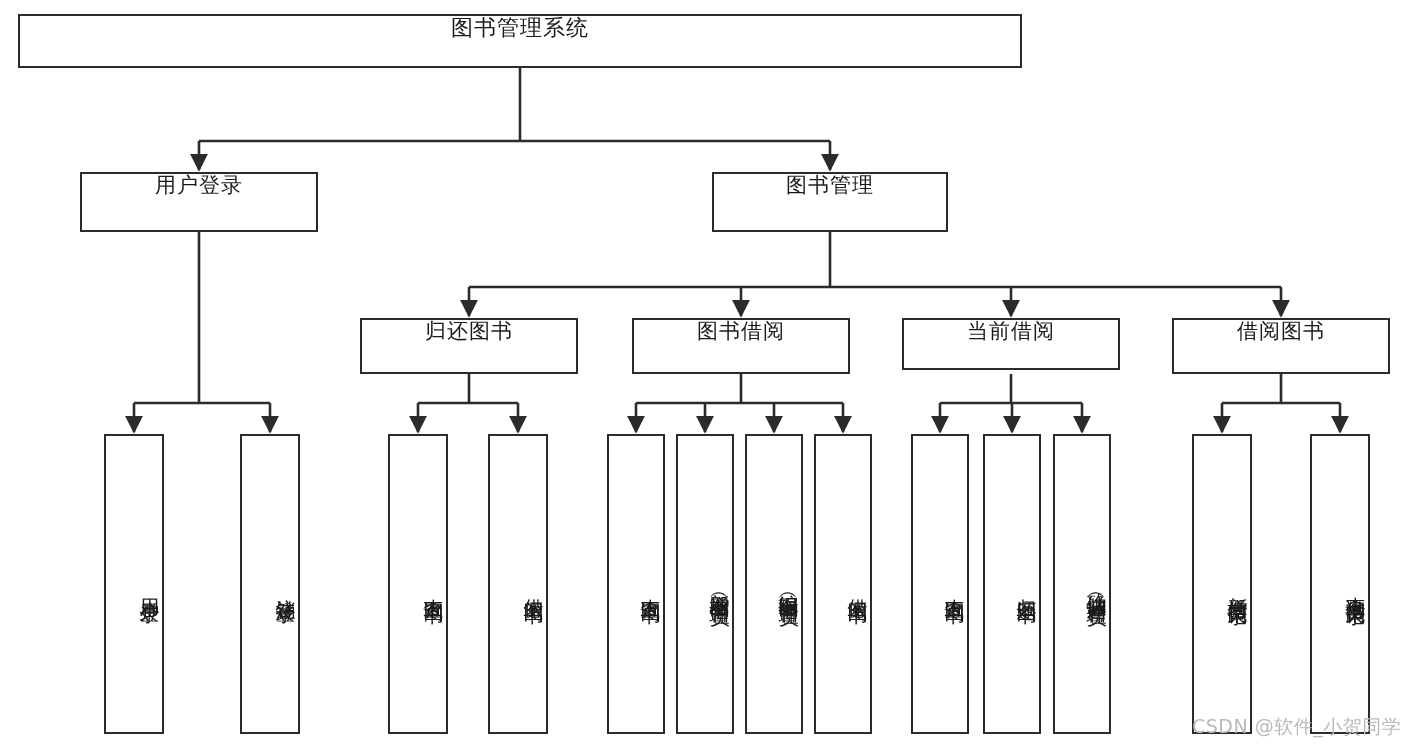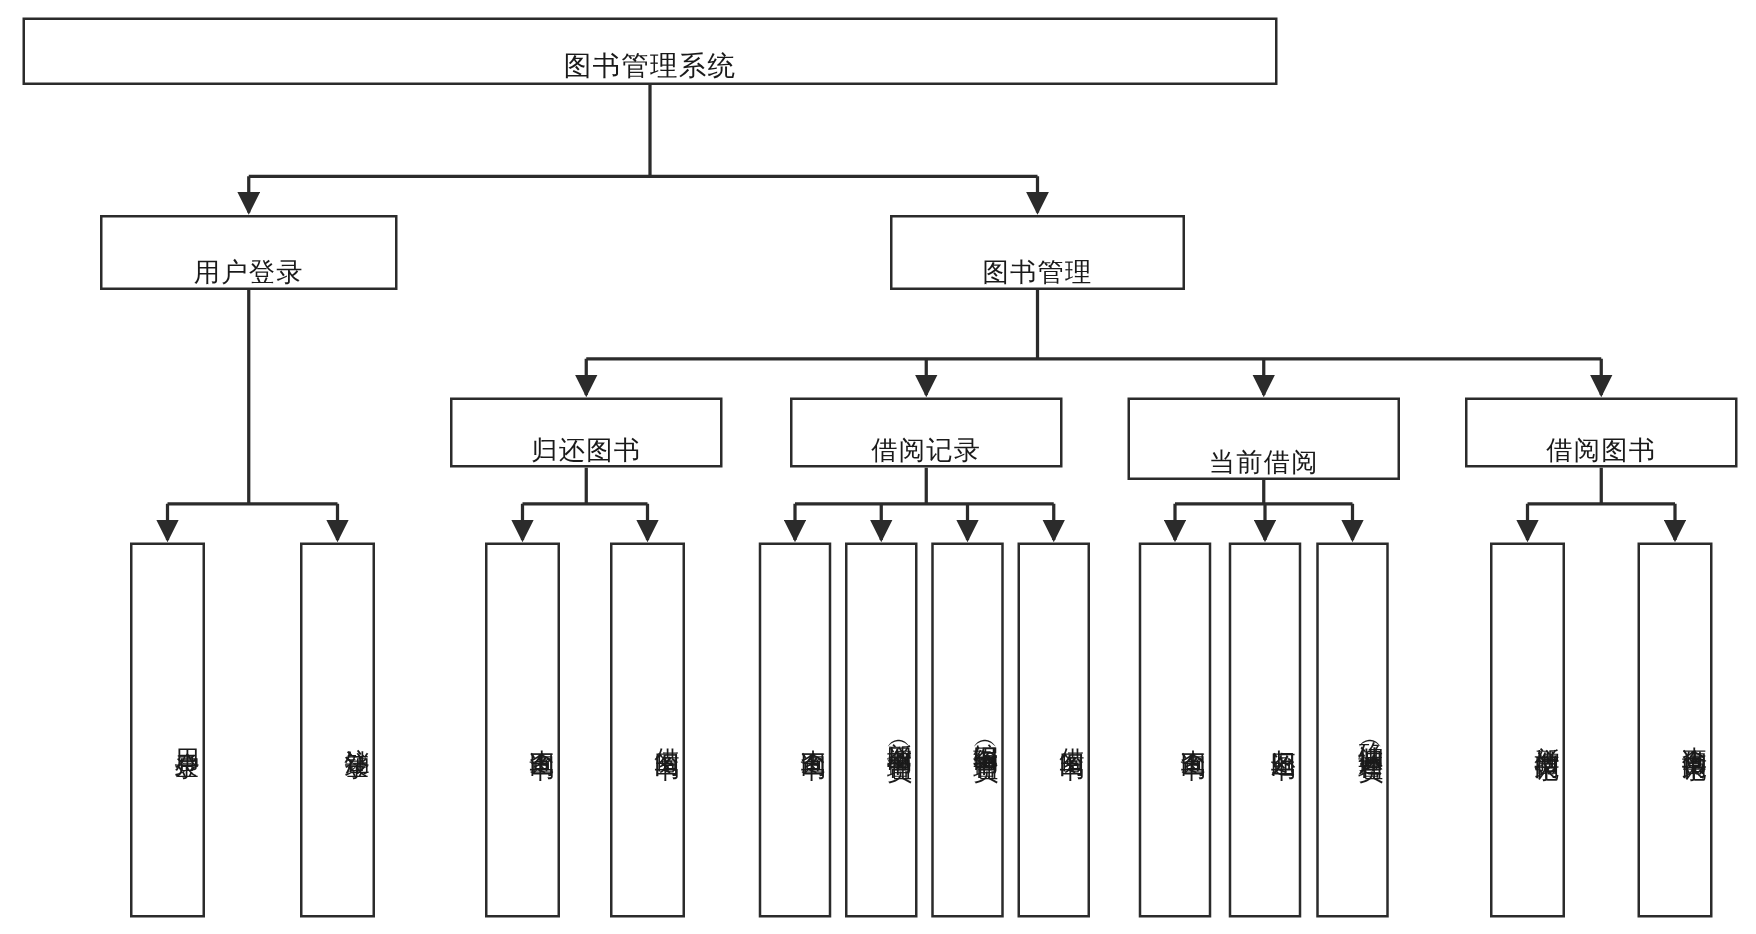--- a/index.html
+++ b/index.html
@@ -25,21 +25,21 @@
     width: 1405px;
     height: 747px;
     pointer-events: none;
   }
   .node {
     position: absolute;
     box-sizing: border-box;
     border: 2.5px solid #2b2b2b;
     background: #ffffff;
     display: flex;
-    align-items: flex-end;
+    align-items: flex-start;
     justify-content: center;
     color: #1a1a1a;
   }
   .node.h {
     font-size: 21px;
     letter-spacing: 1px;
     line-height: 1.1;
   }
   .node.v {
     writing-mode: vertical-rl;
@@ -124,23 +124,23 @@
       <div class="node h lvl1" style="left: 80px; top: 172px; width: 238px; height: 60px;">
         <span class="">用户登录</span>
       </div>
       <div class="node h lvl1" style="left: 712px; top: 172px; width: 236px; height: 60px;">
         <span class="">图书管理</span>
       </div>
       <div class="node h lvl2" style="left: 360px; top: 318px; width: 218px; height: 56px;">
         <span class="">归还图书</span>
       </div>
       <div class="node h lvl2" style="left: 632px; top: 318px; width: 218px; height: 56px;">
-        <span class="">借阅记录</span>
+        <span class="">图书借阅</span>
       </div>
-      <div class="node h lvl2" style="left: 902px; top: 318px; width: 218px; height: 66px;">
+      <div class="node h lvl2" style="left: 902px; top: 318px; width: 218px; height: 52px;">
         <span class="">当前借阅</span>
       </div>
       <div class="node h lvl2" style="left: 1172px; top: 318px; width: 218px; height: 56px;">
         <span class="">借阅图书</span>
       </div>
       <div class="node v leaf" style="left: 104px; top: 434px; width: 60px; height: 300px;">
         <span class="vtext">用户登录</span>
       </div>
       <div class="node v leaf" style="left: 240px; top: 434px; width: 60px; height: 300px;">
         <span class="vtext">注销登录</span>
@@ -173,14 +173,15 @@
         <span class="vtext">确认归还（管理员）</span>
       </div>
       <div class="node v leaf" style="left: 1192px; top: 434px; width: 60px; height: 300px;">
         <span class="vtext">新增借阅记录</span>
       </div>
       <div class="node v leaf" style="left: 1310px; top: 434px; width: 60px; height: 300px;">
         <span class="vtext">查询借阅记录</span>
       </div>
     </div>
 
+  <div class="watermark" style="left: 1192px; top: 714px; color: rgb(185, 185, 185);">CSDN @软件_小贺同学</div>
 
 </div>
 
 </body></html>

